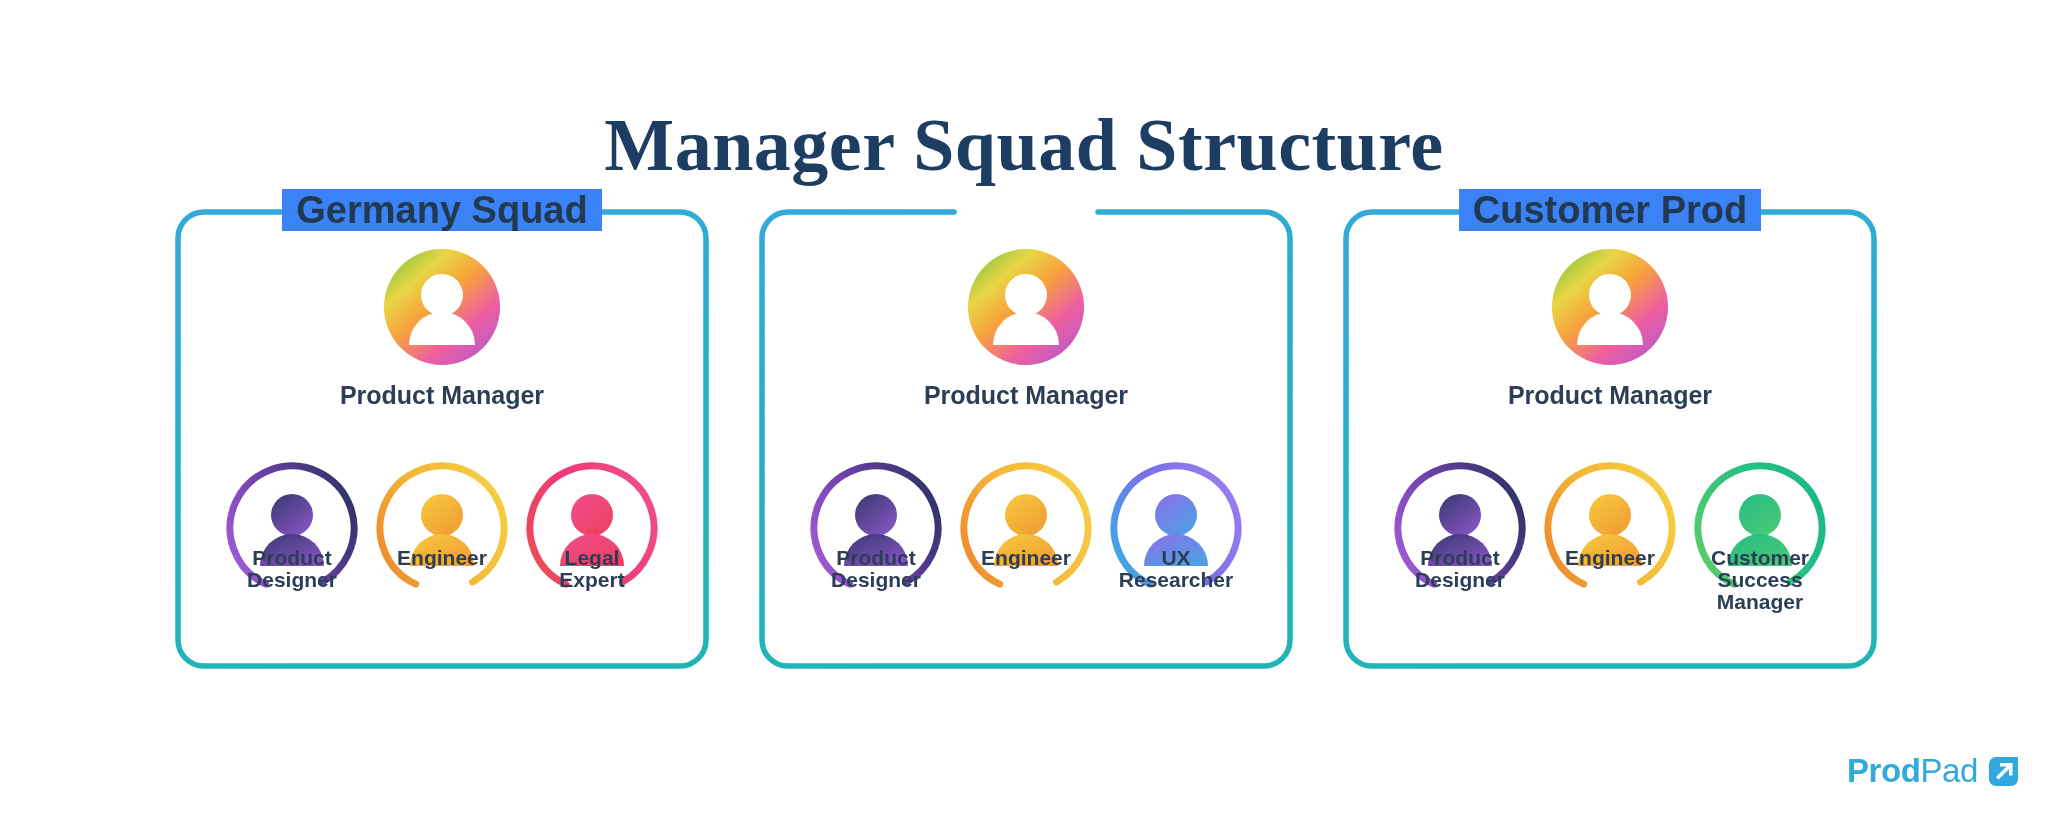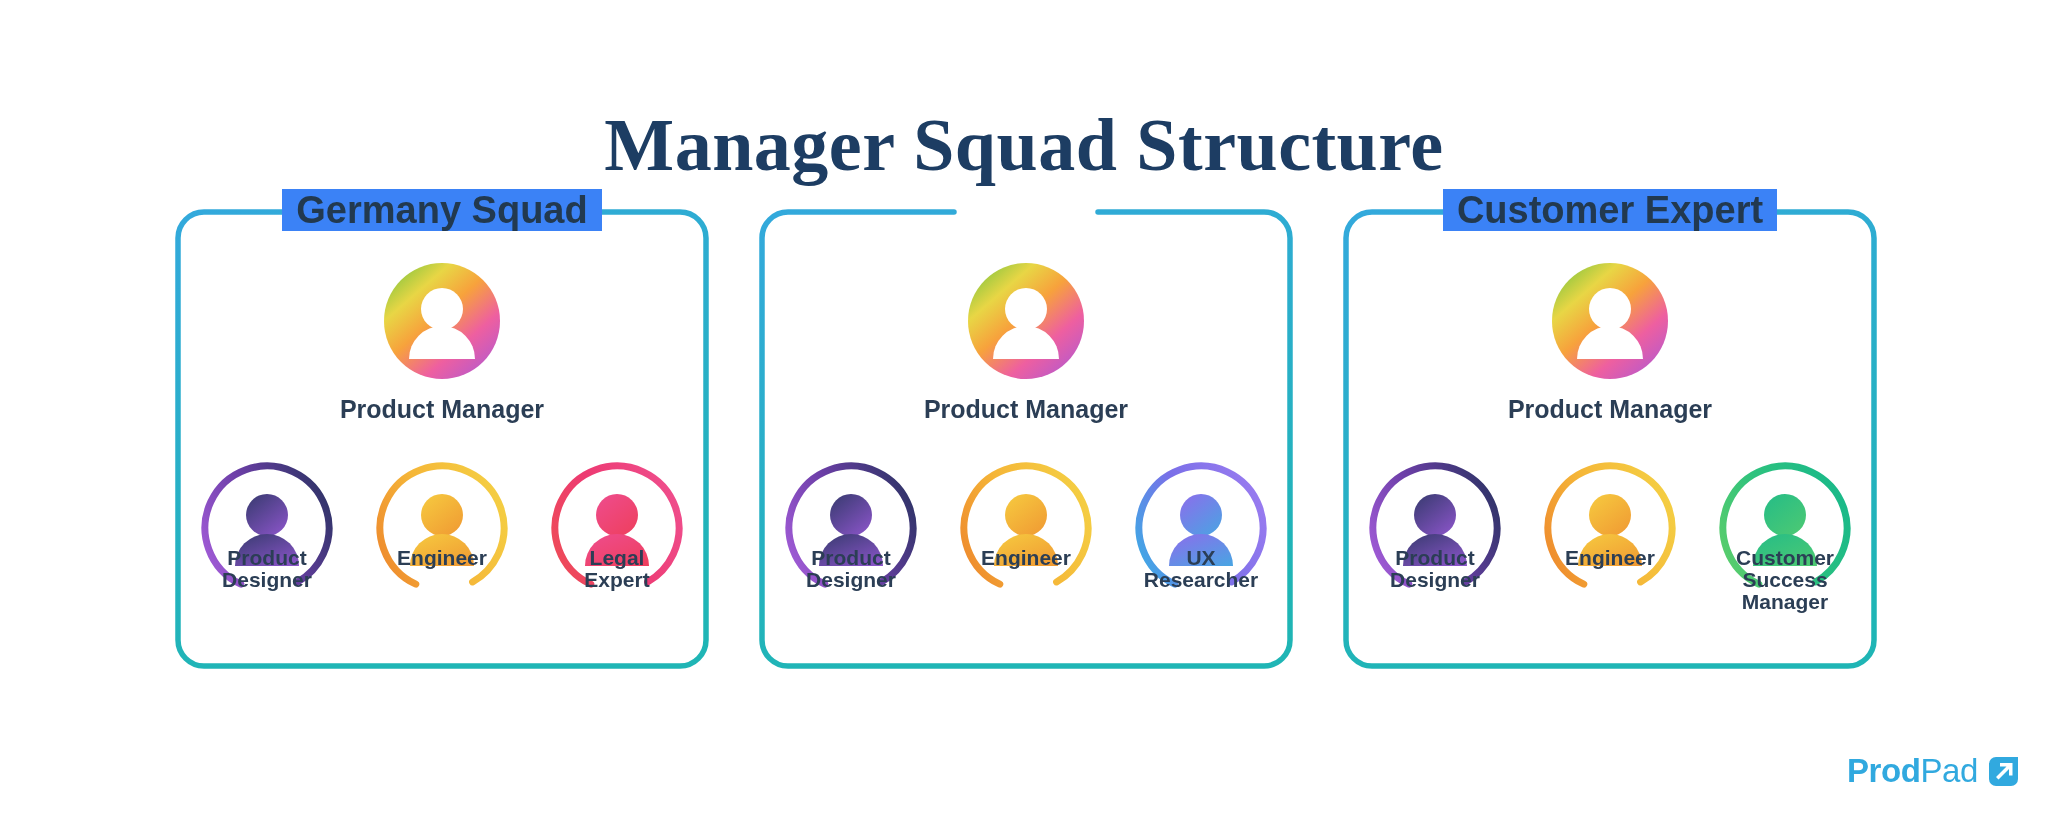--- a/index.html
+++ b/index.html
@@ -69,21 +69,21 @@
     z-index: 4;
   }
   .squad-title span {
     background: #3b82f6;
     padding: 0 14px;
   }
 
   
   .lead-block {
     position: absolute;
-    top: 72px;
+    top: 58px;
     left: 0;
     width: 100%;
     display: flex;
     flex-direction: column;
     align-items: center;
     z-index: 3;
   }
   .lead-avatar {
     width: 118px;
     height: 118px;
@@ -100,21 +100,21 @@
 
   
   .members-row {
     position: absolute;
     top: 272px;
     left: 0;
     width: 100%;
     display: flex;
     justify-content: center;
     align-items: flex-start;
-    gap: 25px;
+    gap: 0;
     z-index: 3;
   }
   .member {
     position: relative;
     width: 150px;
     height: 190px;
   }
   .member-ring {
     position: absolute;
     top: 0;
@@ -374,21 +374,21 @@
   <section class="squad-card">
     <svg class="squad-frame" viewBox="0 0 540 482" preserveAspectRatio="none">
       <defs>
         <linearGradient id="frameGrad3" x1="0" y1="0" x2="0.25" y2="1">
           <stop offset="0%" stop-color="#33A9DC"></stop>
           <stop offset="100%" stop-color="#1FB5B5"></stop>
         </linearGradient>
       </defs>
       <path d="M 148 22 L 32 22 A 26 26 0 0 0 6 48 L 6 450 A 26 26 0 0 0 32 476 L 508 476 A 26 26 0 0 0 534 450 L 534 48 A 26 26 0 0 0 508 22 L 392 22" fill="none" stroke="url(#frameGrad3)" stroke-width="5.5" stroke-linecap="round"></path>
     </svg>
-    <div class="squad-title"><span>Customer Expert</span></div>
+    <div class="squad-title"><span>Customer Prod</span></div>
 
     <div class="lead-block">
       <div class="lead-avatar">
         <svg viewBox="0 0 118 118" width="118" height="118">
           <defs>
             <linearGradient id="leadGrad3" x1="0.12" y1="0.05" x2="0.9" y2="0.95">
               <stop offset="0%" stop-color="#8CC63F"></stop>
               <stop offset="22%" stop-color="#E8D645"></stop>
               <stop offset="45%" stop-color="#F7A23C"></stop>
               <stop offset="72%" stop-color="#EE5FA0"></stop>

